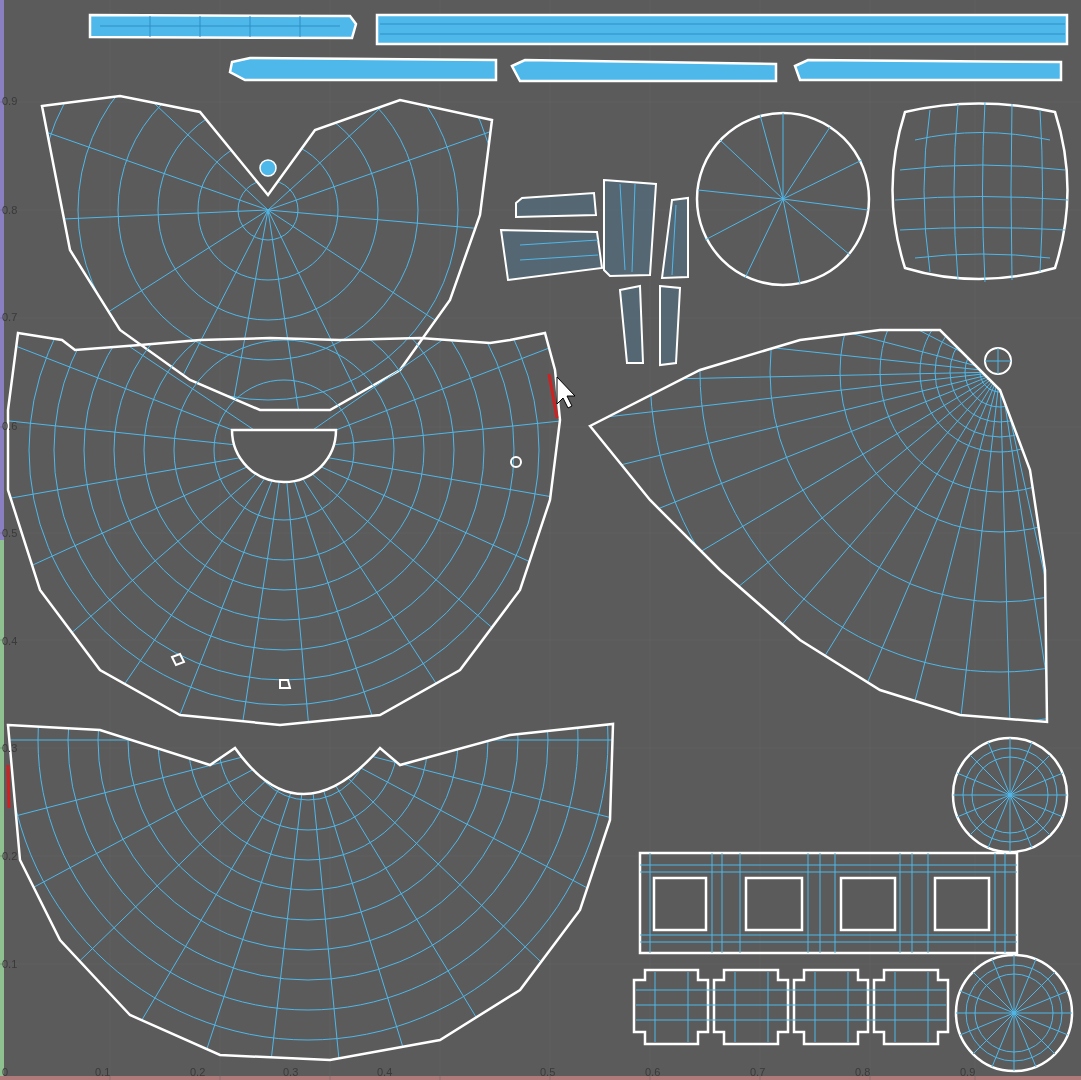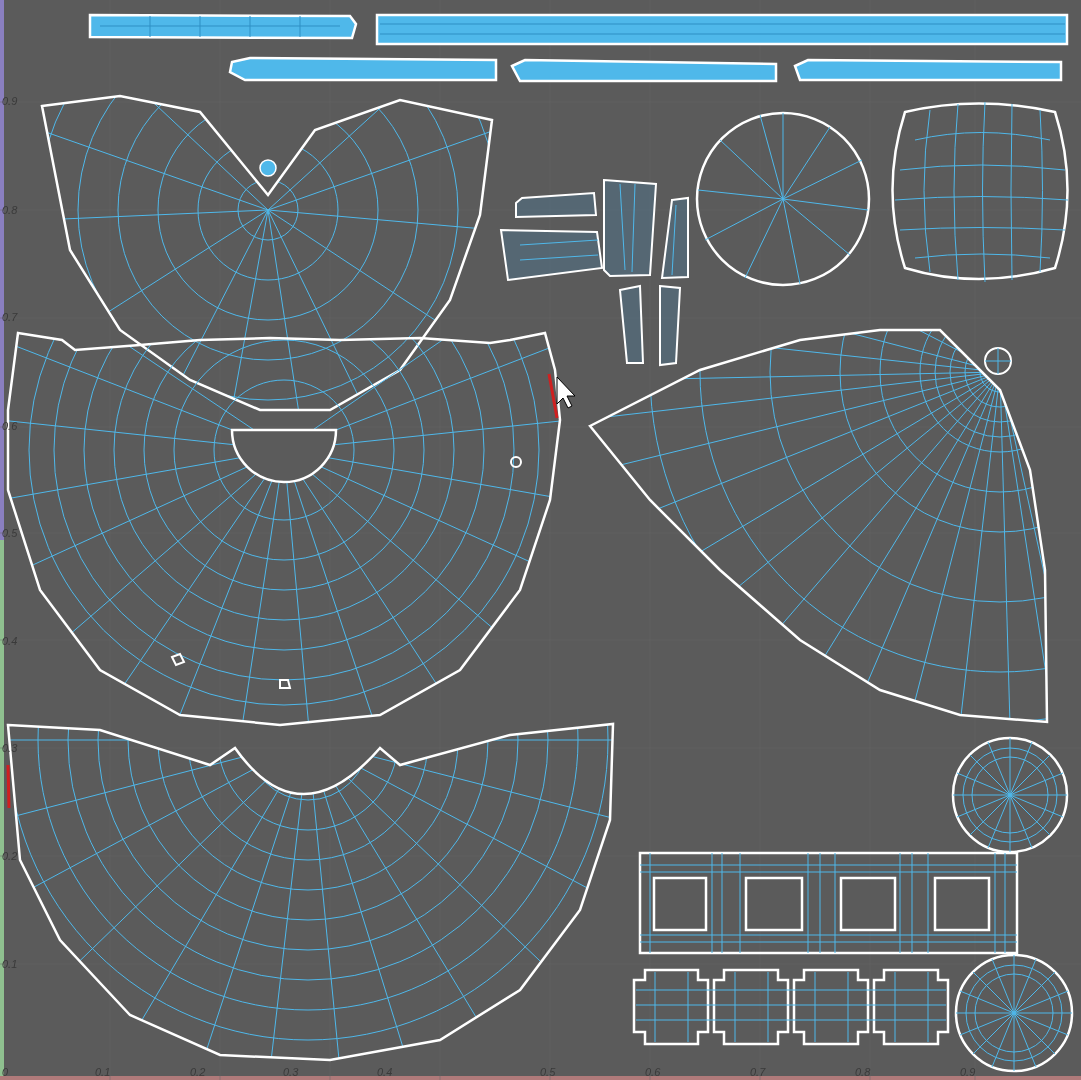--- a/index.html
+++ b/index.html
@@ -1,20 +1,20 @@
 <!DOCTYPE html>
 <html><head>
 <meta charset="utf-8">
 <style>
   html,body{margin:0;padding:0;background:#5a5a5a;}
   body{width:1081px;height:1080px;overflow:hidden;position:relative;font-family:"Liberation Sans",sans-serif;}
   #uv-canvas{position:absolute;left:0;top:0;width:1081px;height:1080px;background:#5b5b5b;}
   .left-strip{position:absolute;left:0;top:0;width:4px;height:1080px;}
   .bottom-strip{position:absolute;left:0;bottom:0;width:1081px;height:4px;}
-  .tick{position:absolute;font-size:11px;color:#3a3a3a;font-style:italic;}
+  .tick{position:absolute;font-size:11px;color:#3a3a3a;}
 </style>
 </head>
 <body>
 
 <div id="uv-canvas">
   <div class="left-strip" style="background:linear-gradient(#8a7fc0 0 50%, #8fc08f 50% 100%);"></div>
   <div class="bottom-strip" style="background:#b07a7a;"></div>
 
   <svg width="1081" height="1080" viewBox="0 0 1081 1080" style="position:absolute;left:0;top:0">
     <defs>

